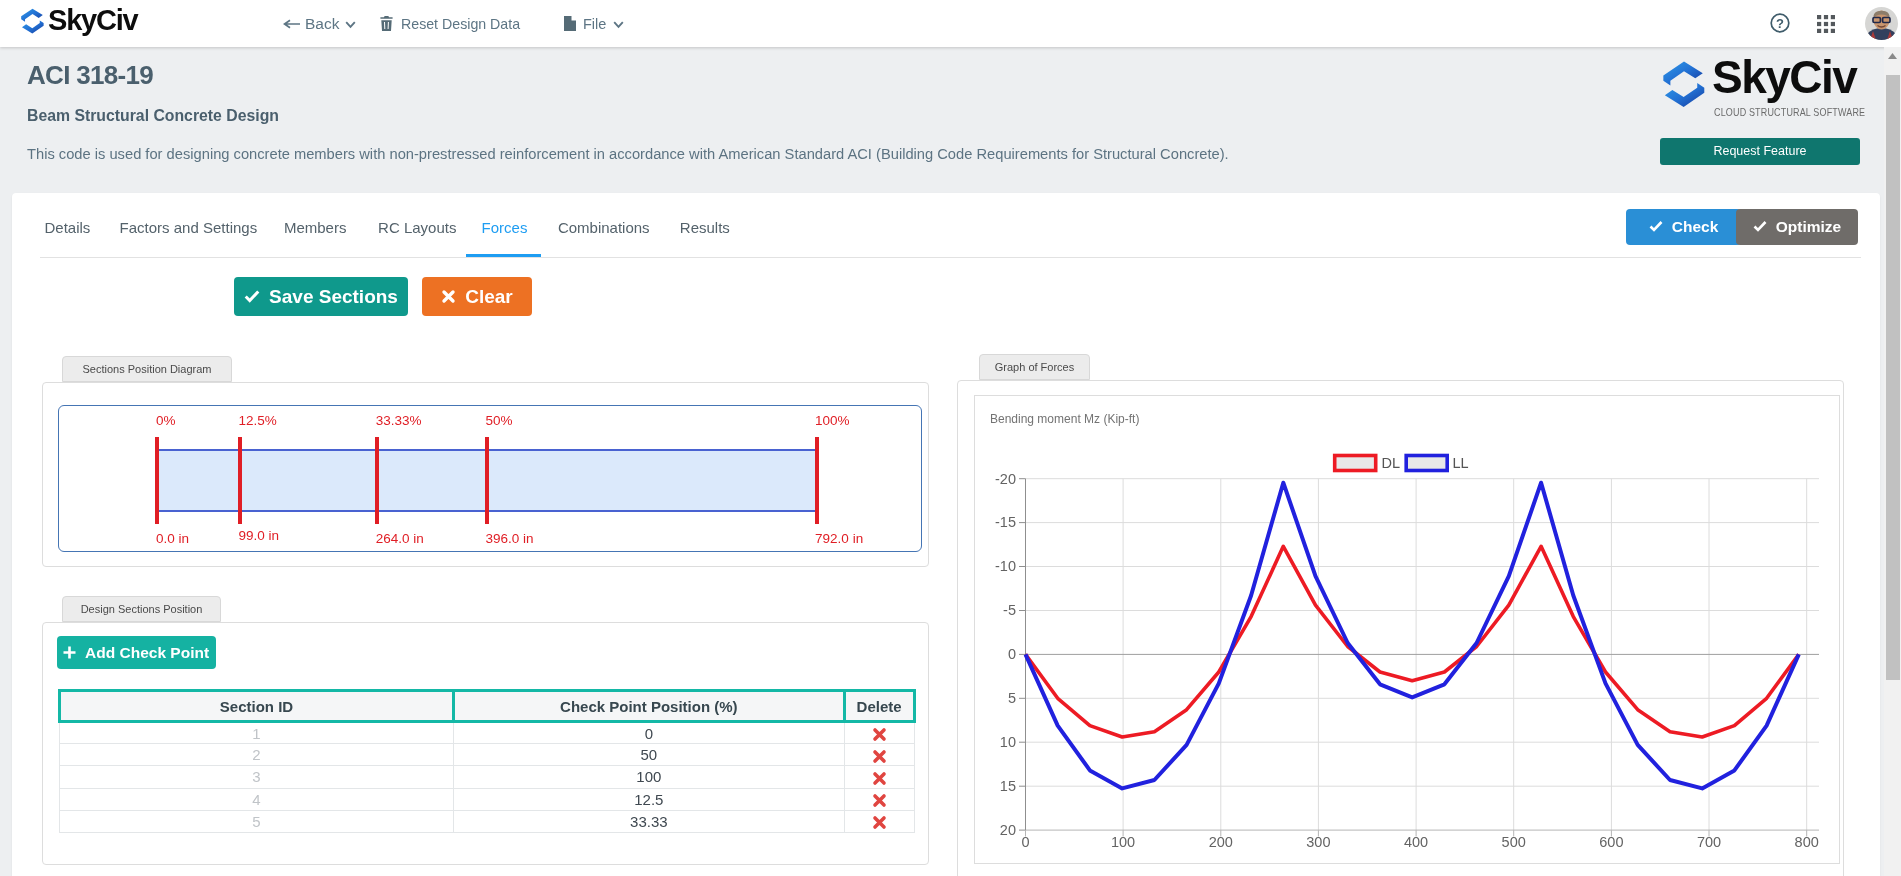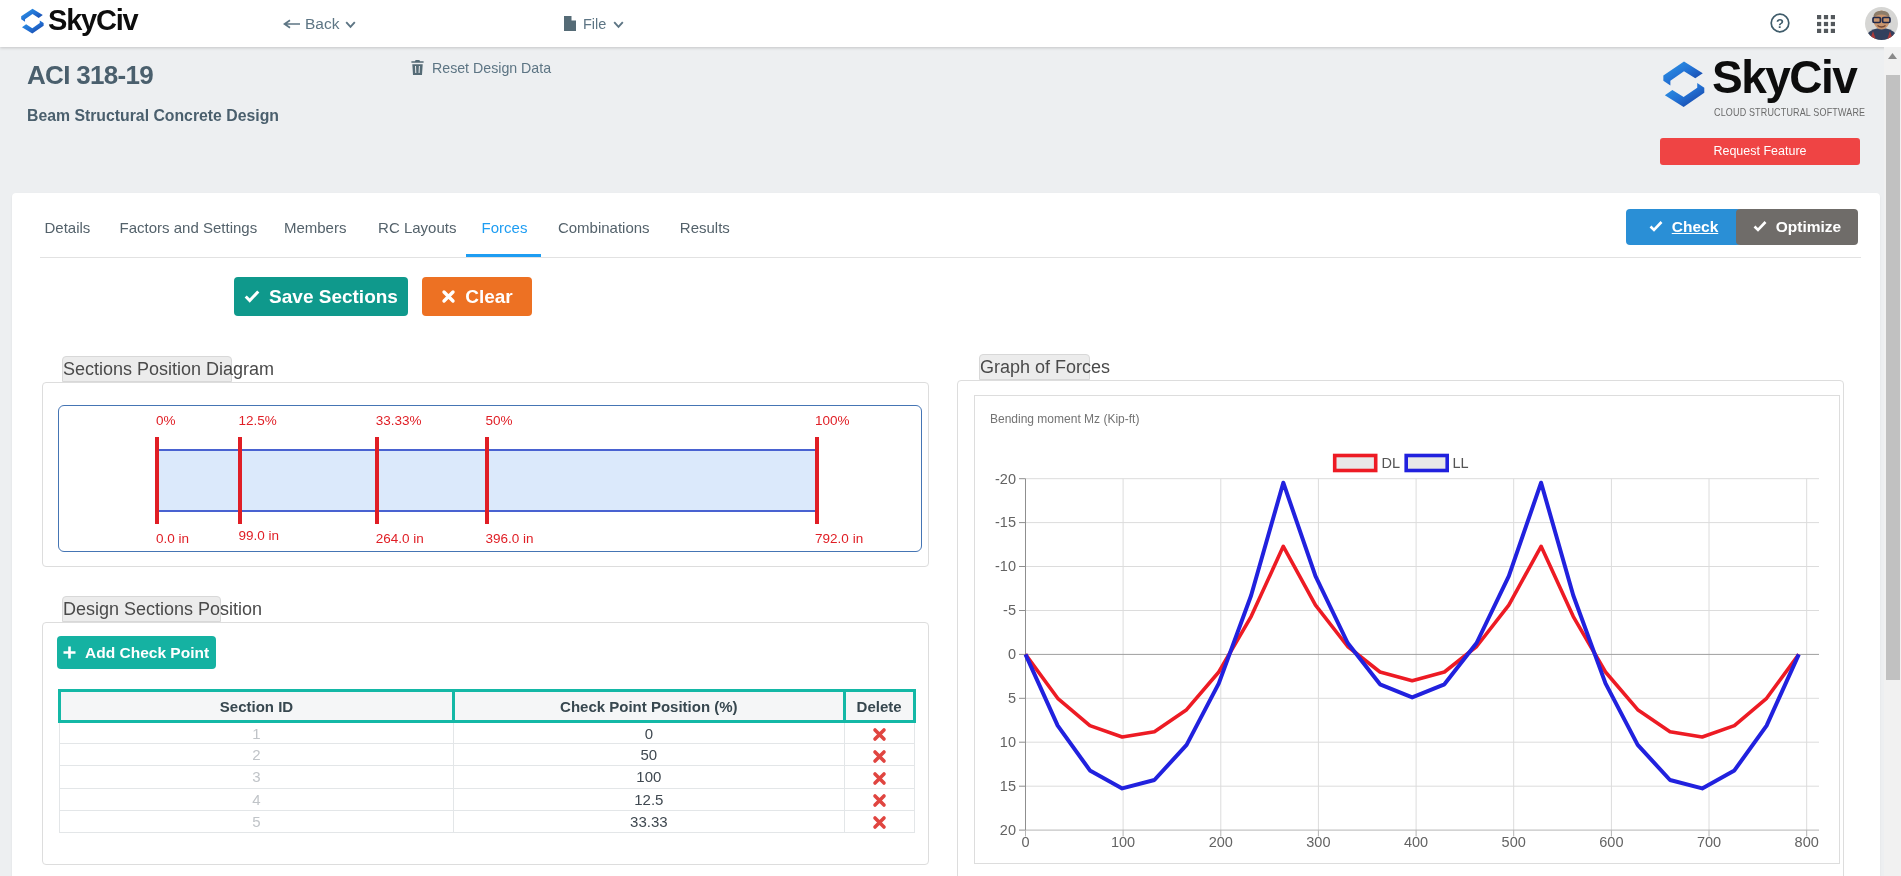--- a/index.html
+++ b/index.html
@@ -8,34 +8,34 @@
 #topbar { position:absolute; left:0; top:0; width:1901px; height:47px; background:#fff; box-shadow:0 1px 3px rgba(0,0,0,.18); z-index:5; }
 .tb-item { position:absolute; top:0; height:47px; line-height:47px; color:#5d7584; font-size:15.5px; }
 #logo-sm { position:absolute; left:17px; top:4px; }
 #logo-sm-txt { position:absolute; left:48px; top:4px; font-size:29px; font-weight:bold; color:#0d0d0d; letter-spacing:-1.2px; }
 #hdr { position:absolute; left:0; top:47px; width:1901px; height:146px; }
 #hdr h1 { position:absolute; left:27px; top:13px; font-size:26px; font-weight:bold; color:#4a5f6d; letter-spacing:-0.7px; }
 #hdr h2 { position:absolute; left:27px; top:60px; font-size:15.8px; font-weight:bold; color:#4a5f6d; }
 #hdr p { position:absolute; left:27px; top:99px; font-size:14.7px; color:#5c7382; }
 #biglogo-txt { position:absolute; left:1712px; top:3px; font-size:46px; font-weight:bold; color:#0d0d0d; letter-spacing:-1.5px; }
 #biglogo-sub { position:absolute; left:1714px; top:59px; font-size:10.5px; color:#6b6b6b; letter-spacing:0.2px; white-space:nowrap; transform:scaleX(0.855); transform-origin:0 0; }
-#reqfeat { position:absolute; left:1660px; top:91px; width:200px; height:27px; background:#ef4444; border-radius:3px; color:#fff; font-size:12.5px; text-align:center; line-height:27px; }
+#reqfeat { position:absolute; left:1660px; top:91px; width:200px; height:27px; background:#0f766e; border-radius:3px; color:#fff; font-size:12.5px; text-align:center; line-height:27px; }
 #card { position:absolute; left:12px; top:193px; width:1868px; height:700px; background:#fff; border-radius:4px 4px 0 0; box-shadow:0 1px 2px rgba(0,0,0,.08); }
 .tab { position:absolute; top:26px; height:40px; font-size:15px; color:#54626b; }
 .tab.active { color:#1e9df2; }
 #tabline { position:absolute; left:28px; top:64px; width:1821px; height:1px; background:#e2e2e2; }
 #forces-underline { position:absolute; left:454px; top:61px; width:75px; height:3px; background:#1e9df2; }
 .btn { position:absolute; border-radius:4px; color:#fff; font-weight:bold; text-align:center; }
-#btn-check { left:1614px; top:16px; width:115px; height:36px; background:#2a8fd6; font-size:15.5px; line-height:36px;text-decoration:underline; }
+#btn-check { left:1614px; top:16px; width:115px; height:36px; background:#2a8fd6; font-size:15.5px; line-height:36px; }
 #btn-optimize { left:1724px; top:16px; width:122px; height:36px; background:#6f6c69; font-size:15.5px; line-height:36px; }
 #member-sel { position:absolute; left:15px; top:85px; width:195px; height:38px; border:1px solid #cbd0d3; border-radius:4px; background:#fff; font-size:15px; color:#555; line-height:36px; padding-left:16px; }
 #btn-save { left:222px; top:84px; width:174px; height:39px; background:#0f998c; font-size:19px; line-height:39px; }
 #btn-clear { left:410px; top:84px; width:110px; height:39px; background:#ed7123; font-size:19px; line-height:39px; }
 .fieldset { position:absolute; border:1px solid #ddd; border-radius:4px; background:#fff; }
-.flabel { position:absolute; height:26px; white-space:nowrap; background:#ececec; border:1px solid #d8d8d8; border-radius:4px 4px 0 0; font-size:18px; color:#4a4a4a; text-align:center; line-height:25px; z-index:2; }
+.flabel { position:absolute; height:26px; white-space:nowrap; background:#ececec; border:1px solid #d8d8d8; border-radius:4px 4px 0 0; font-size:11px; color:#4a4a4a; text-align:center; line-height:25px; z-index:2; }
 #fs1 { left:30px; top:188.5px; width:887px; height:185px; }
 #fs1-label { left:50px; top:163px; width:170px; }
 #fs2 { left:30px; top:428.5px; width:887px; height:243px; }
 #fs2-label { left:50px; top:402.5px; width:159px; }
 #fs3 { left:945px; top:187.3px; width:886.5px; height:513px; }
 #fs3-label { left:967px; top:161.3px; width:111px; }
 #beam-box { position:absolute; left:45.6px; top:212.4px; width:864.4px; height:146.6px; border:1px solid #4575b4; border-radius:6px; background:#fff; }
 #beam { position:absolute; left:98.9px; top:42.6px; width:659.1px; height:63px; background:#dbe9fb; border-top:2px solid #4962d1; border-bottom:2px solid #4962d1; }
 .sline { position:absolute; top:30.6px; width:4px; height:87px; background:#e01e25; }
 .slab { position:absolute; font-size:13.5px; color:#e01e25; white-space:nowrap; }
@@ -71,21 +71,21 @@
     </defs>
     <path fill="url(#lg1)" d="M7.5,24 L29.5,9 L49.5,21.5 L41.5,27 L29.5,19.5 L15,29.5 L15,34.5 L7.5,29.5 Z"></path>
     <path fill="url(#lg2)" d="M7.5,24 L29.5,9 L49.5,21.5 L41.5,27 L29.5,19.5 L15,29.5 L15,34.5 L7.5,29.5 Z" transform="rotate(180 29.3 33.2)"></path>
   </svg>
   <div id="logo-sm-txt">SkyCiv</div>
   <div class="tb-item" style="left:283px;"><svg width="18" height="12" viewBox="0 0 18 12" style="vertical-align:-1px;">
         <path d="M17,6 L1.5,6 M7,2.2 L1.5,6 L7,9.8" stroke="#5d7584" stroke-width="1.7" fill="none"></path>
       </svg><span style="margin-left:4px;">Back</span><svg width="11" height="8" viewBox="0 0 11 8" style="margin-left:6px;">
         <path d="M1.2,1.2 L5.5,5.8 L9.8,1.2" stroke="#5d7584" stroke-width="1.9" fill="none"></path>
       </svg></div>
-  <div class="tb-item" style="left:411px;margin-top:44px;"><svg width="13" height="15" viewBox="0 0 13 15" style="vertical-align:-2px;">
+  <div class="tb-item" style="left:380px;"><svg width="13" height="15" viewBox="0 0 13 15" style="vertical-align:-2px;">
         <path fill="#556b76" d="M4.6,0 L8.4,0 L9,1.3 L12.6,1.3 L12.6,2.8 L0.4,2.8 L0.4,1.3 L4,1.3 Z M1.3,4.2 L11.7,4.2 L11,15 L2,15 Z M4,6 L4.3,13 L5.3,13 L5,6 Z M8.9,6 L8.6,13 L7.6,13 L7.9,6 Z" fill-rule="evenodd"></path>
       </svg><span style="margin-left:8px;font-size:14.2px;">Reset Design Data</span></div>
   <div class="tb-item" style="left:564px;"><svg width="12" height="15" viewBox="0 0 12 15" style="vertical-align:-2px;">
         <path fill="#556b76" d="M0,0 L7.5,0 L12,4.5 L12,15 L0,15 Z M7.5,0 L7.5,4.5 L12,4.5 Z" fill-rule="evenodd"></path>
       </svg><span style="margin-left:7px;font-size:14.5px;">File</span><svg width="11" height="8" viewBox="0 0 11 8" style="margin-left:7px;">
         <path d="M1.2,1.2 L5.5,5.8 L9.8,1.2" stroke="#5d7584" stroke-width="1.9" fill="none"></path>
       </svg></div>
   <div style="position:absolute;left:1770px;top:13px;width:20px;height:20px;">
     <svg width="20" height="20" viewBox="0 0 20 20">
         <circle cx="10" cy="10" r="8.8" stroke="#3f5c6b" stroke-width="1.7" fill="none"></circle>
@@ -120,20 +120,21 @@
       <path d="M8.5,11 Q8,6 12,4.5 Q16.5,3 21,4.5 Q25,6 24.5,11 Q22,7.5 16.5,7.5 Q11,7.5 8.5,11 Z" fill="#8d7d6a"></path>
       <rect x="8" y="10.5" width="7.4" height="5" rx="1.2" fill="none" stroke="#20294a" stroke-width="1.7"></rect>
       <rect x="17.6" y="10.5" width="7.4" height="5" rx="1.2" fill="none" stroke="#20294a" stroke-width="1.7"></rect>
       <path d="M12.5,18.5 Q16.5,21.5 20.5,18.5" stroke="#6e4434" stroke-width="1.3" fill="none"></path>
     </g>
   </svg>
 </div>
 <div id="hdr">
   <h1>ACI 318-19</h1>
   <h2>Beam Structural Concrete Design</h2>
+  <p>This code is used for designing concrete members with non-prestressed reinforcement in accordance with American Standard ACI (Building Code Requirements for Structural Concrete).</p>
   <svg id="biglogo" width="56" height="62" viewBox="0 0 59 66" style="position:absolute;left:1656px;top:6px;">
     <path fill="url(#lg1)" d="M7.5,24 L29.5,9 L49.5,21.5 L41.5,27 L29.5,19.5 L15,29.5 L15,34.5 L7.5,29.5 Z"></path>
     <path fill="url(#lg2)" d="M7.5,24 L29.5,9 L49.5,21.5 L41.5,27 L29.5,19.5 L15,29.5 L15,34.5 L7.5,29.5 Z" transform="rotate(180 29.3 33.2)"></path>
   </svg>
   <div id="biglogo-txt">SkyCiv</div>
   <div id="biglogo-sub">CLOUD STRUCTURAL SOFTWARE</div>
   <div id="reqfeat">Request Feature</div>
 </div>
 <div id="card">
   <div class="tab" style="left:32.5px;text-align:right;">Details</div>

